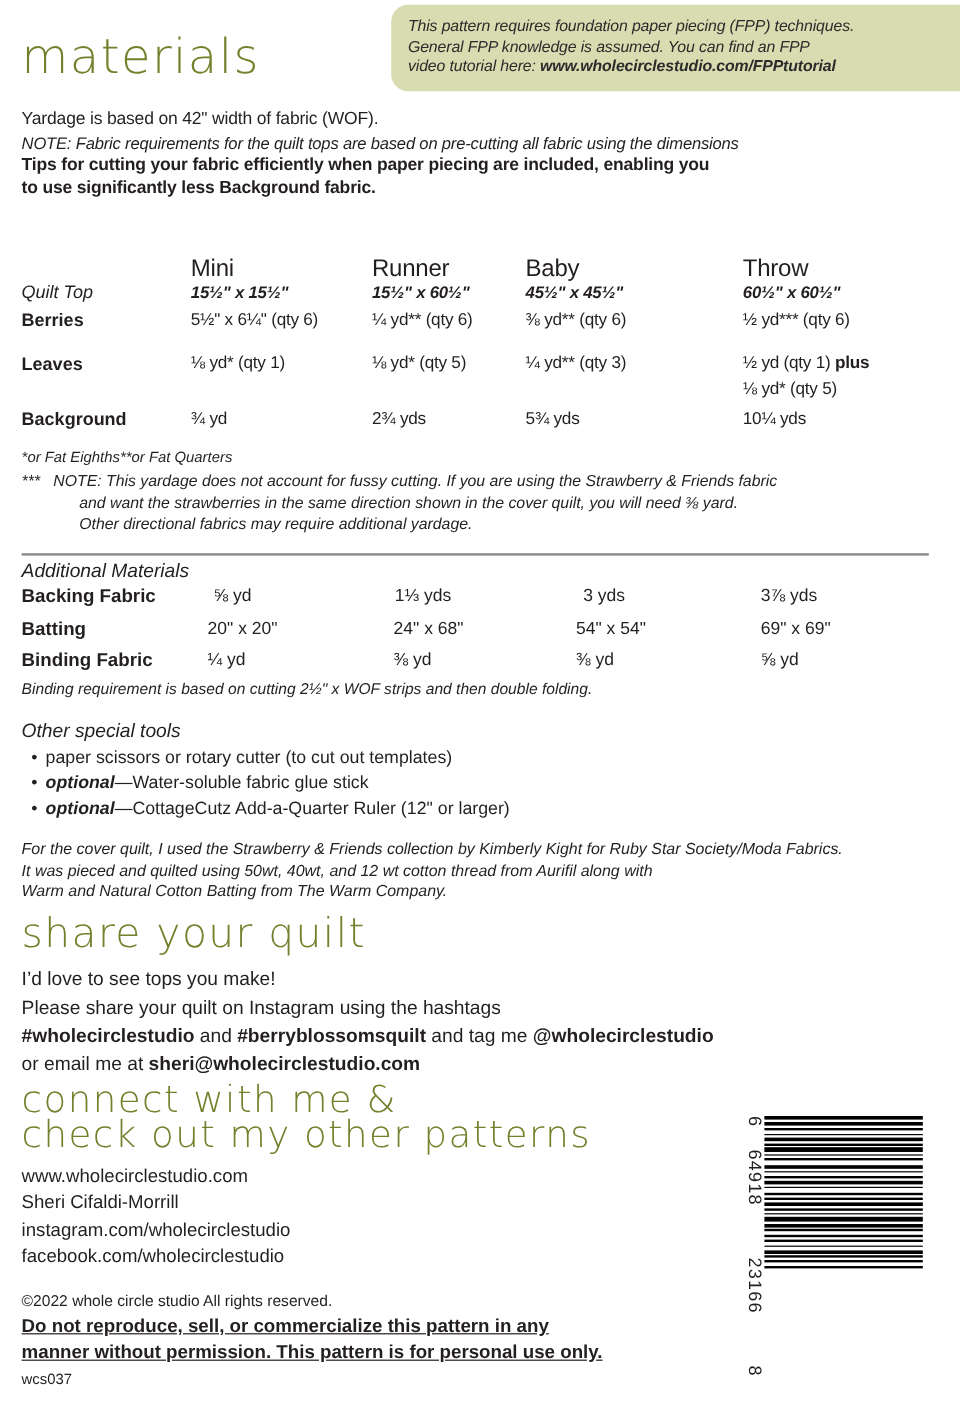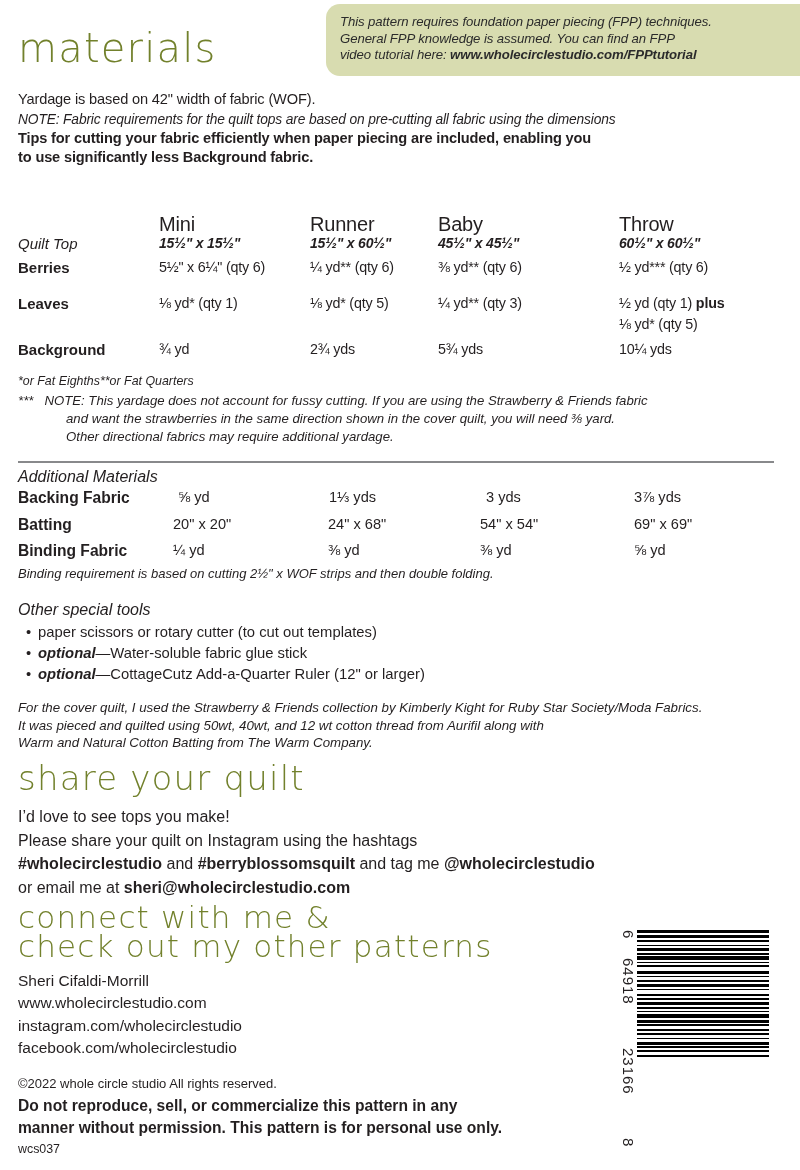--- a/index.html
+++ b/index.html
@@ -101,21 +101,21 @@
   
   .sharebody{position:absolute;left:18px;top:805px;width:756px;}
   .sharebody div{font-size:16px;line-height:23.5px;}
 
   
   .connectbody{position:absolute;left:18px;top:970px;width:560px;}
   .connectbody div{font-size:15.5px;line-height:22.4px;}
 
   
   .copyright{position:absolute;left:18px;top:1076px;font-size:13px;}
-  .legal{position:absolute;left:18px;top:1095px;width:600px;font-size:15.6px;font-weight:bold;line-height:22px;}
+  .legal{position:absolute;left:18px;top:1095px;width:600px;font-size:15.6px;font-weight:bold;line-height:22px;text-decoration:underline;}
   .sku{position:absolute;left:18px;top:1142px;font-size:12.4px;}
 
   
   .barcode-wrap{
     position:absolute;left:619px;top:930px;width:150px;height:222px;
   }
   .barcode-rot{
     position:absolute;
     width:222px;height:150px;
     left:-36px;top:36px;
@@ -275,22 +275,22 @@
     <div><span class="bd">#wholecirclestudio</span><span> and </span><span class="bd">#berryblossomsquilt</span><span> and tag me </span><span class="bd">@wholecirclestudio</span></div>
     <div><span>or email me at </span><span class="bd">sheri@wholecirclestudio.com</span></div>
   </div>
 
   <div class="bighead" id="connect-title">
     <div>connect with me &amp;</div>
     <div>check out my other patterns</div>
   </div>
 
   <div class="connectbody">
+    <div>www.wholecirclestudio.com</div>
     <div>Sheri Cifaldi-Morrill</div>
-    <div>www.wholecirclestudio.com</div>
     <div>instagram.com/wholecirclestudio</div>
     <div>facebook.com/wholecirclestudio</div>
   </div>
 
   <div class="copyright">©2022 whole circle studio  All rights reserved.</div>
   <div class="legal">
     <div>Do not reproduce, sell, or commercialize this pattern in any</div>
     <div>manner without permission. This pattern is for personal use only.</div>
   </div>
   <div class="sku">wcs037</div>

